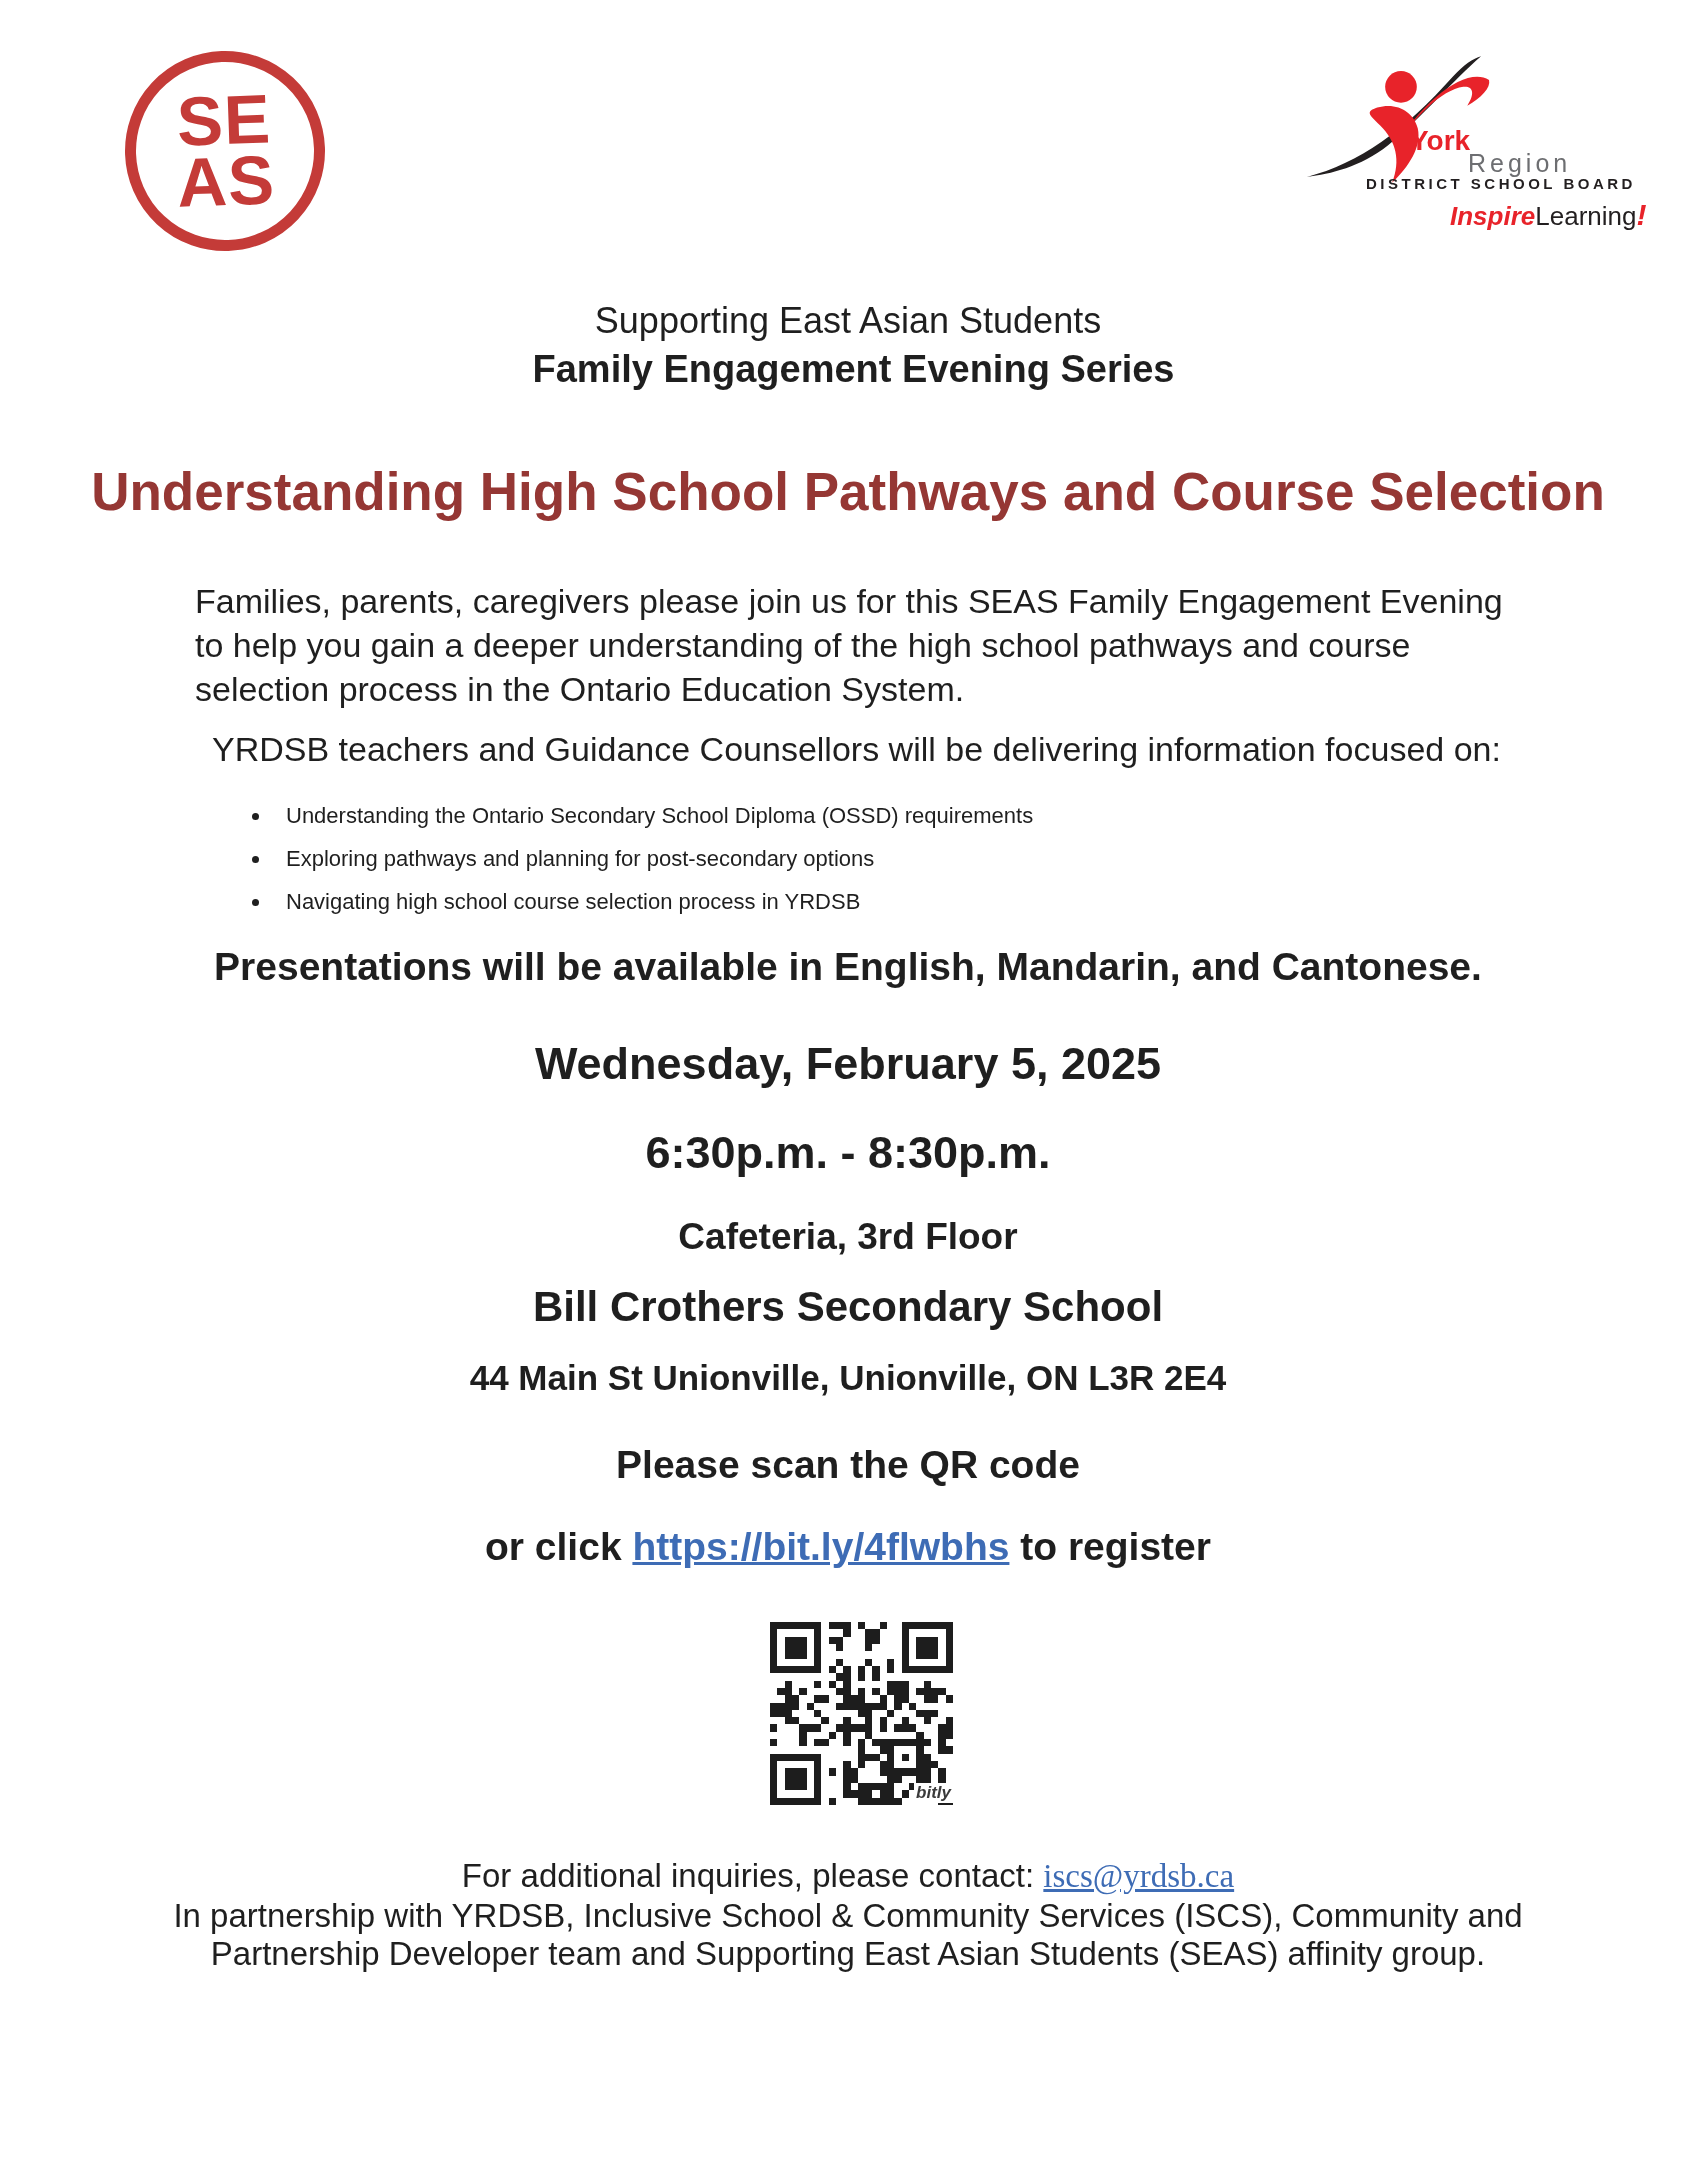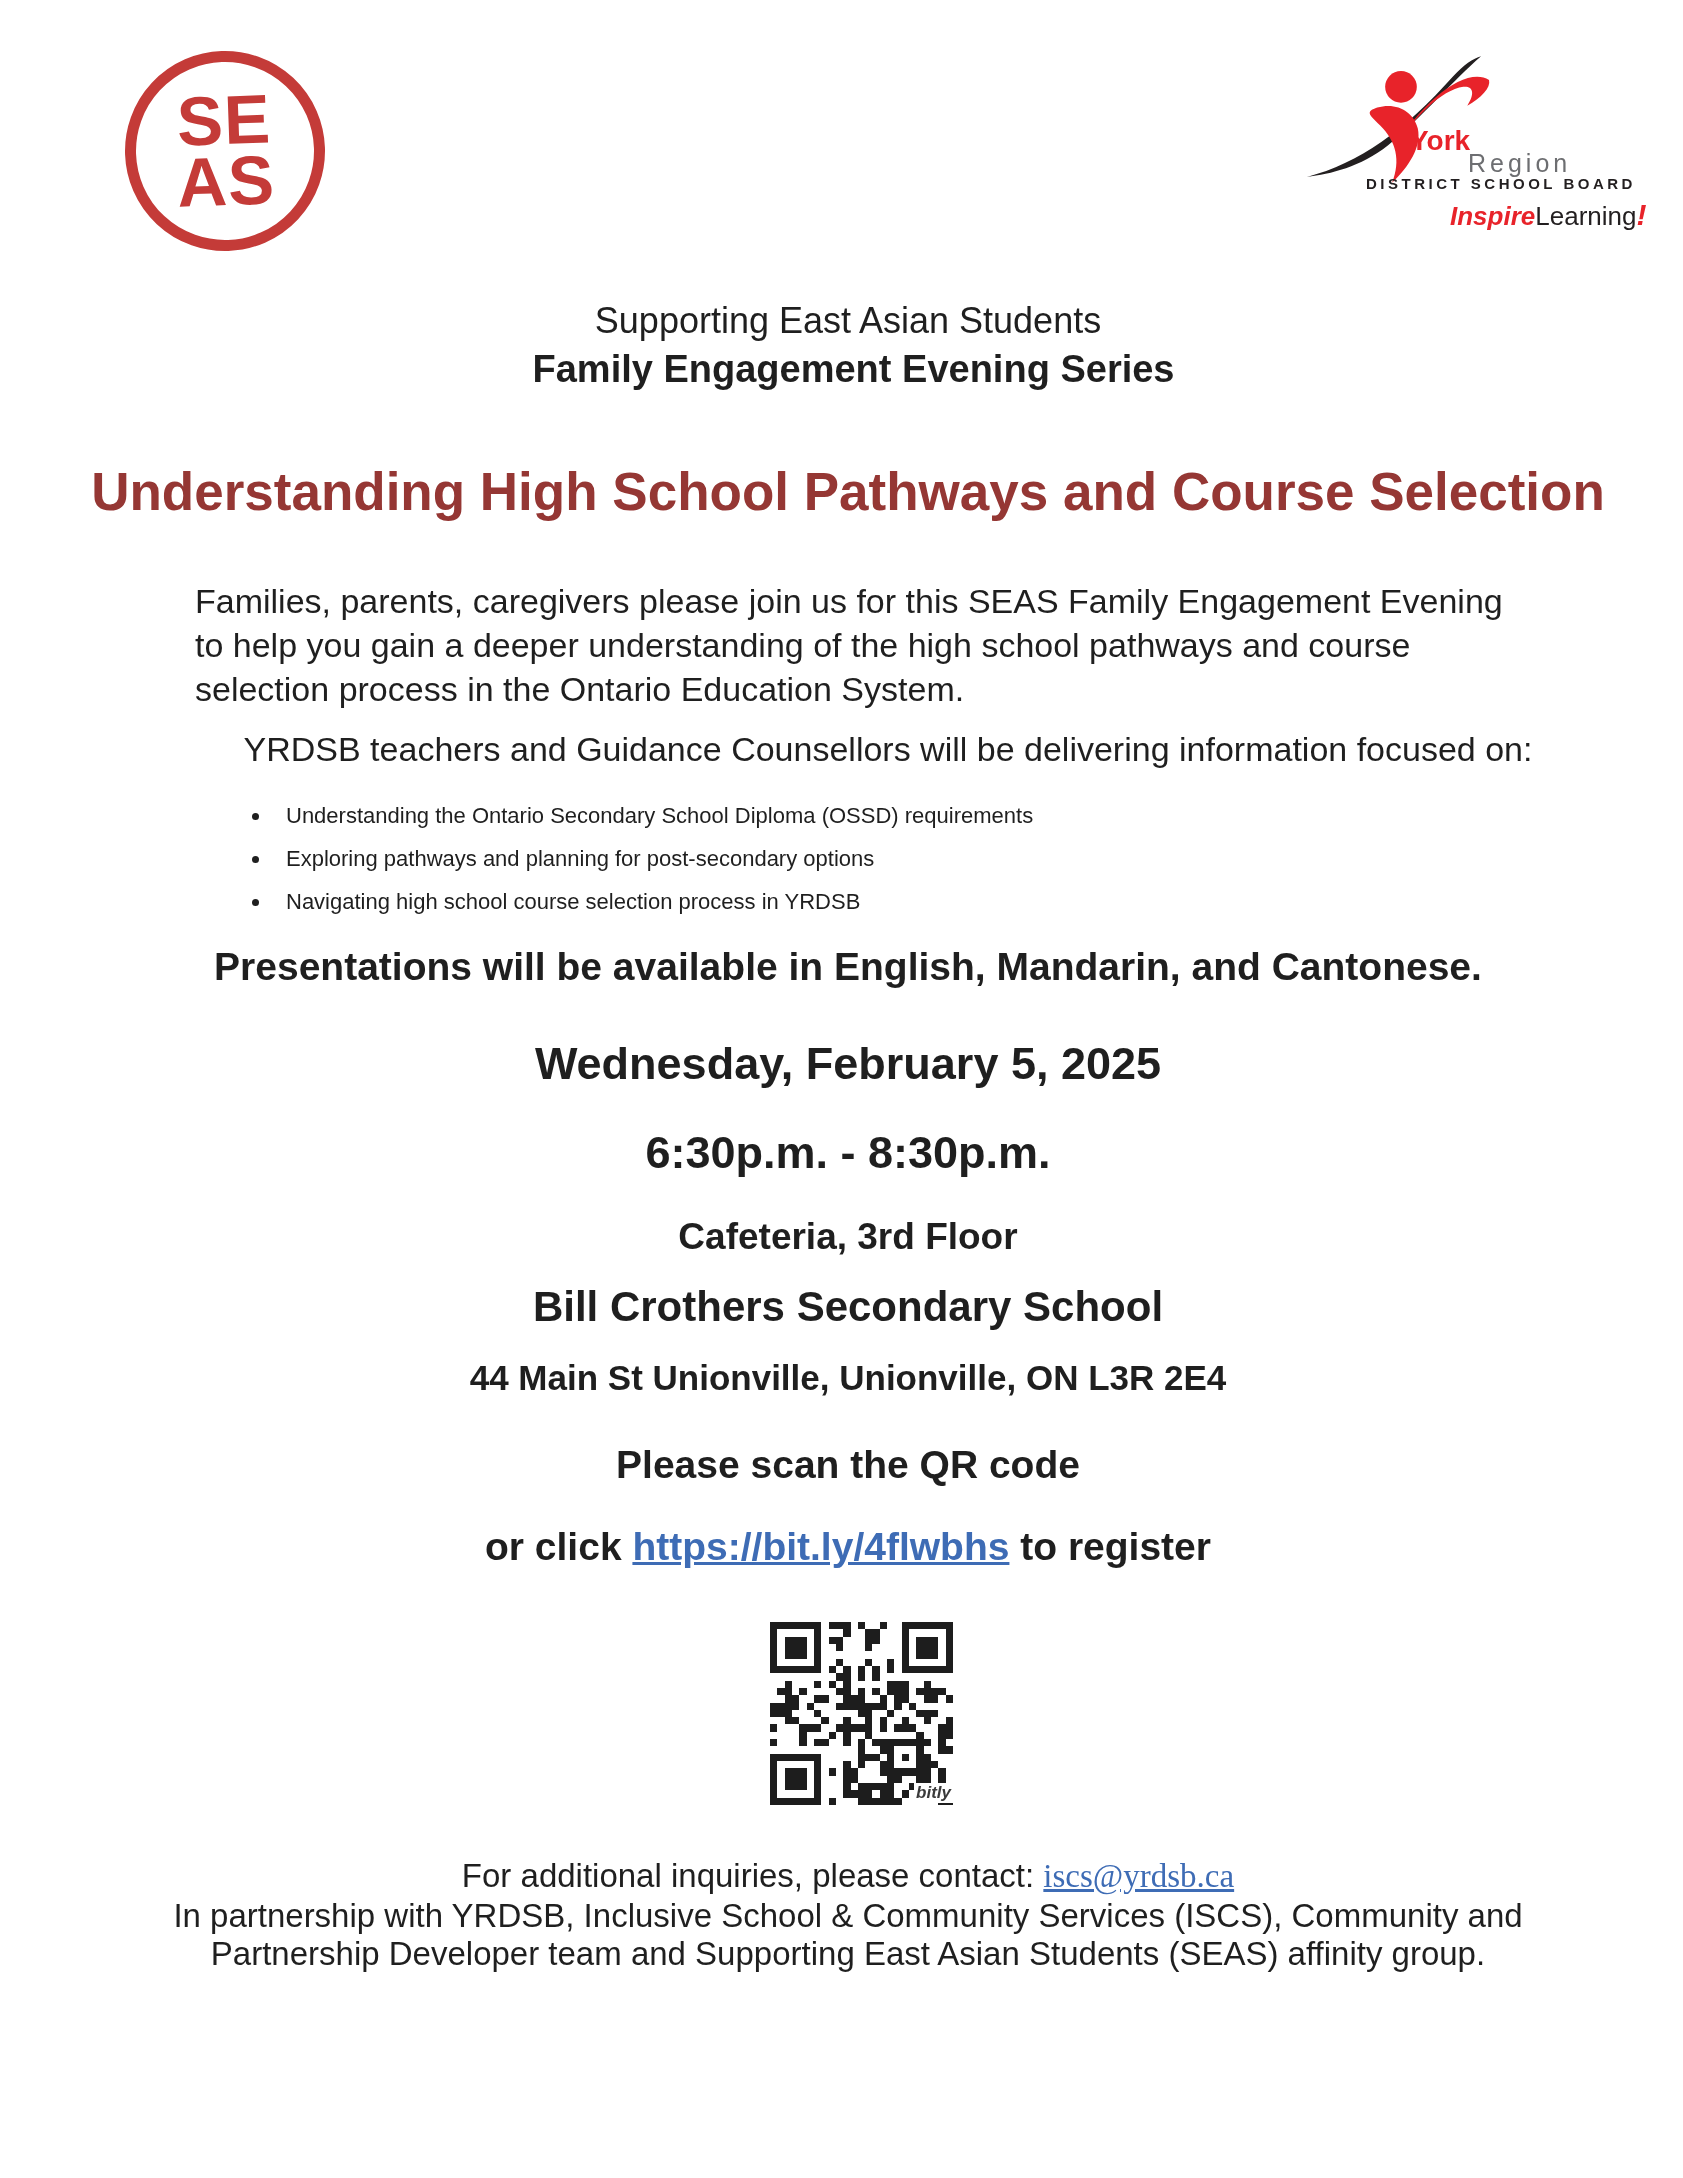--- a/index.html
+++ b/index.html
@@ -24,21 +24,21 @@
                  color:#231f20;letter-spacing:3.5px;}
   .york .w-tag{position:absolute;left:145px;top:150px;font-size:26px;color:#231f20;white-space:nowrap;}
   .york .w-tag .insp{color:#e8232a;font-weight:bold;font-style:italic;}
   .york .w-tag .bang{color:#e8232a;font-weight:bold;font-style:italic;font-size:30px;}
 
   .hdr1{top:300px;font-size:36px;}
   .hdr2{top:348px;font-size:38px;font-weight:bold;margin-left:11px;}
   .title{top:461px;font-size:53px;font-weight:bold;color:#953734;}
 
   .para{left:195px;top:579px;width:1332px;font-size:34px;line-height:44px;text-align:left;}
-  .para2{left:195px;top:730px;width:1386px;font-size:34px;text-align:center;}
+  .para2{left:212px;top:730px;width:1386px;font-size:34px;text-align:left;}
   ul.bullets{position:absolute;left:240px;top:794px;margin:0;padding-left:32px;
              font-size:22px;line-height:43px;}
   ul.bullets li{padding-left:14px;}
 
   .langs{top:945px;font-size:39px;font-weight:bold;}
   .date{top:1038px;font-size:45px;font-weight:bold;}
   .time{top:1127px;font-size:45px;font-weight:bold;}
   .room{top:1216px;font-size:37px;font-weight:bold;}
   .school{top:1283px;font-size:42px;font-weight:bold;}
   .address{top:1358px;font-size:35px;font-weight:bold;}

